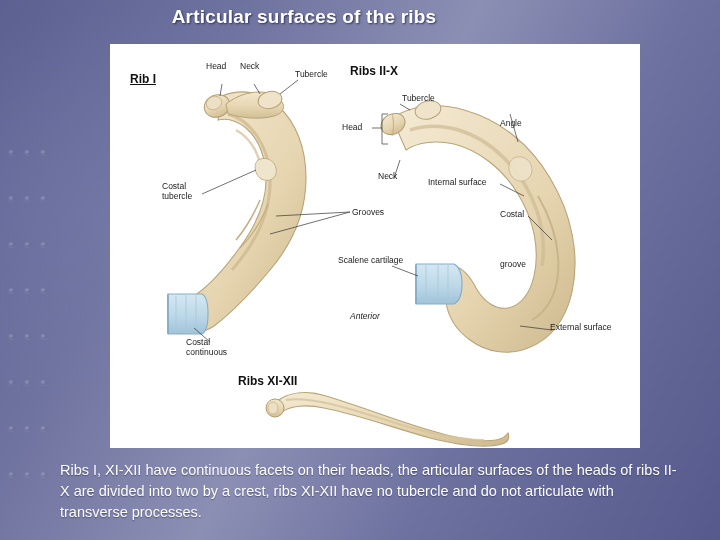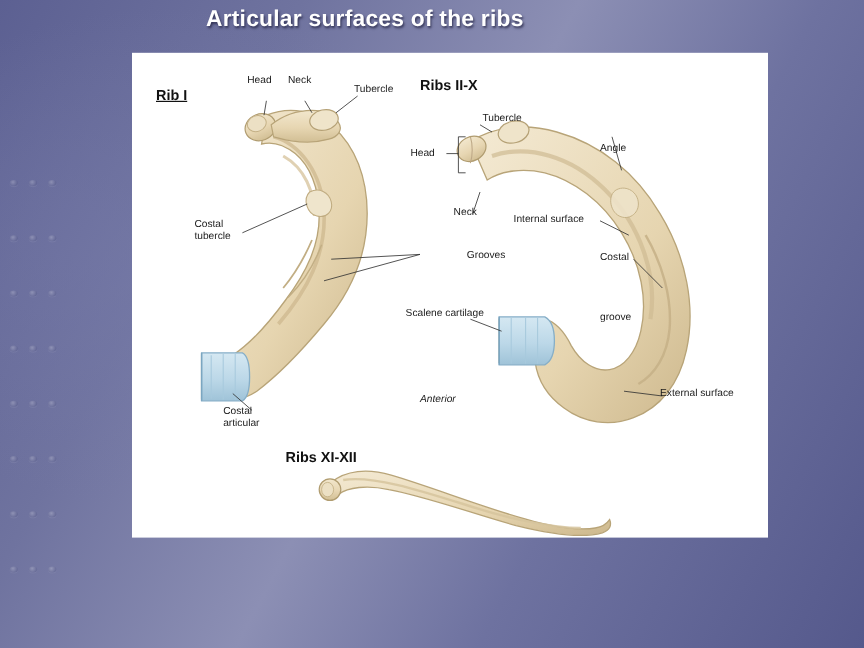--- a/index.html
+++ b/index.html
@@ -230,31 +230,32 @@
 
     <div class="fig-label lbl-rib1">Rib I</div>
     <div class="fig-label lbl-rib2x">Ribs II-X</div>
     <div class="fig-label lbl-rib11">Ribs XI-XII</div>
 
     <div class="ann" style="left:96px;  top:18px;">Head</div>
     <div class="ann" style="left:130px; top:18px;">Neck</div>
     <div class="ann" style="left:185px; top:26px;">Tubercle</div>
     <div class="ann" style="left:52px;  top:138px;">Costal</div>
     <div class="ann" style="left:52px;  top:148px;">tubercle</div>
-    <div class="ann" style="left:242px; top:164px;margin-left:37px;">Grooves</div>
+    <div class="ann" style="left:242px; top:164px;">Grooves</div>
     <div class="ann" style="left:76px;  top:294px;">Costal</div>
-    <div class="ann" style="left:76px;  top:304px;">articular</div>
+    <div class="ann" style="left:76px;  top:304px;">continuous</div>
 
     <div class="ann" style="left:292px; top:50px;">Tubercle</div>
     <div class="ann" style="left:232px; top:79px;">Head</div>
     <div class="ann" style="left:268px; top:128px;">Neck</div>
     <div class="ann" style="left:390px; top:75px;">Angle</div>
     <div class="ann" style="left:318px; top:134px;">Internal surface</div>
     <div class="ann" style="left:390px; top:166px;">Costal</div>
     <div class="ann" style="left:390px; top:176px;margin-top:40px;">groove</div>
     <div class="ann" style="left:228px; top:212px;">Scalene cartilage</div>
-    <div class="ann italic" style="left:240px; top:284px;font-style:italic;">Anterior</div>
+    <div class="ann italic" style="left:240px; top:268px;font-style:italic;">Anterior</div>
     <div class="ann" style="left:440px; top:279px;">External surface</div>
 
   </div>
 
+  <div class="caption">Ribs I, XI-XII have continuous facets on their heads, the articular surfaces of the heads of ribs II-X are divided into two by a crest, ribs XI-XII have no tubercle and do not articulate with transverse processes.</div>
 
 </div>
 
 </body></html>

